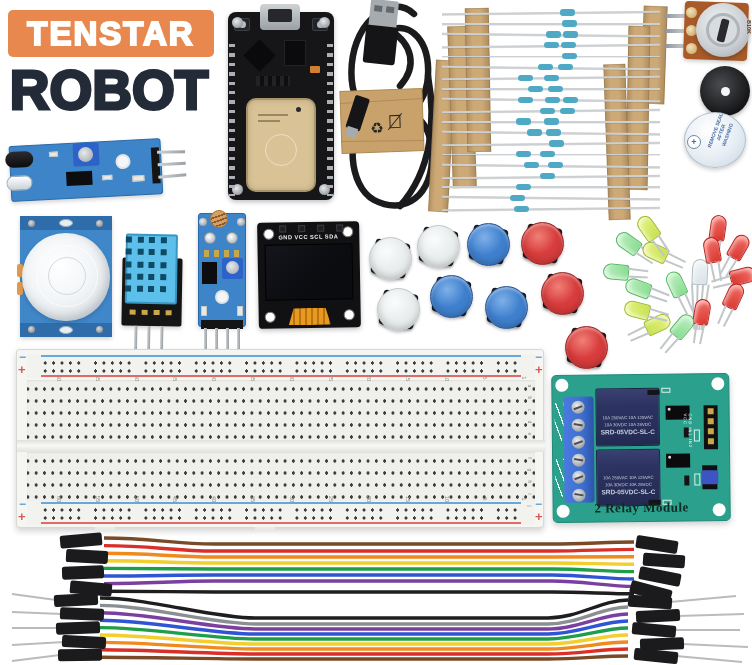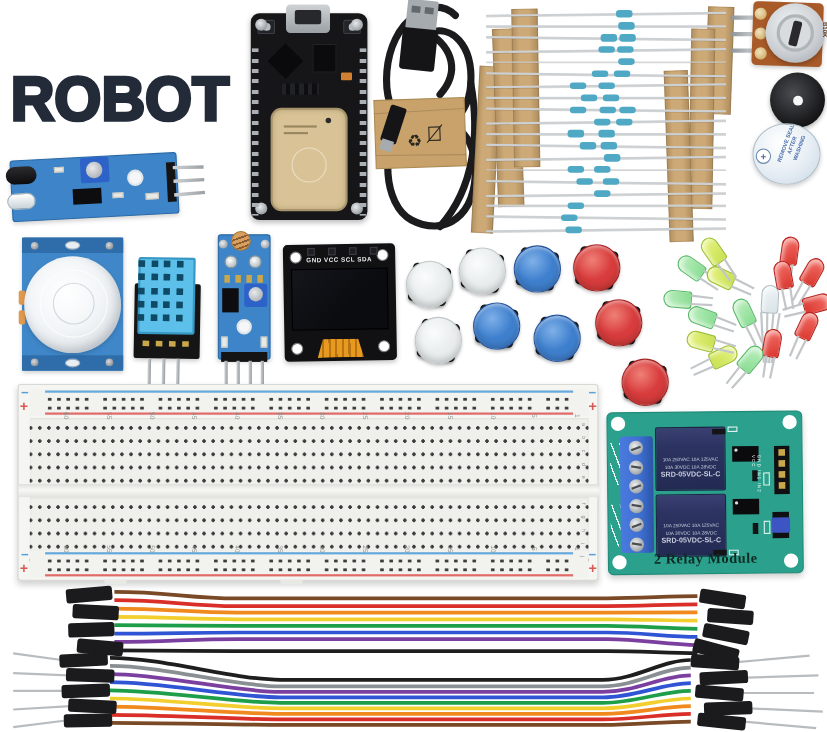--- a/index.html
+++ b/index.html
@@ -180,20 +180,23 @@
 
   
   #bundle1{left:0;top:528px;}
   #bundle2{left:0;top:592px;}
 </style>
 </head>
 <body>
 
 <div id="canvas">
 
+  <div class="a" id="logo-box">
+    <span id="logo-line1">TENSTAR</span>
+  </div>
   <div class="a" id="logo-line2">ROBOT</div>
 
   <div class="a" id="esp32">
     <div class="a pcb"></div>
     <div class="a usb"></div>
     <div class="a usb-slot"></div>
     <div class="a esp-btn" style="left:6px;top:14px">
         <i></i>
       </div>
     <div class="a esp-btn" style="left:84px;top:14px">

